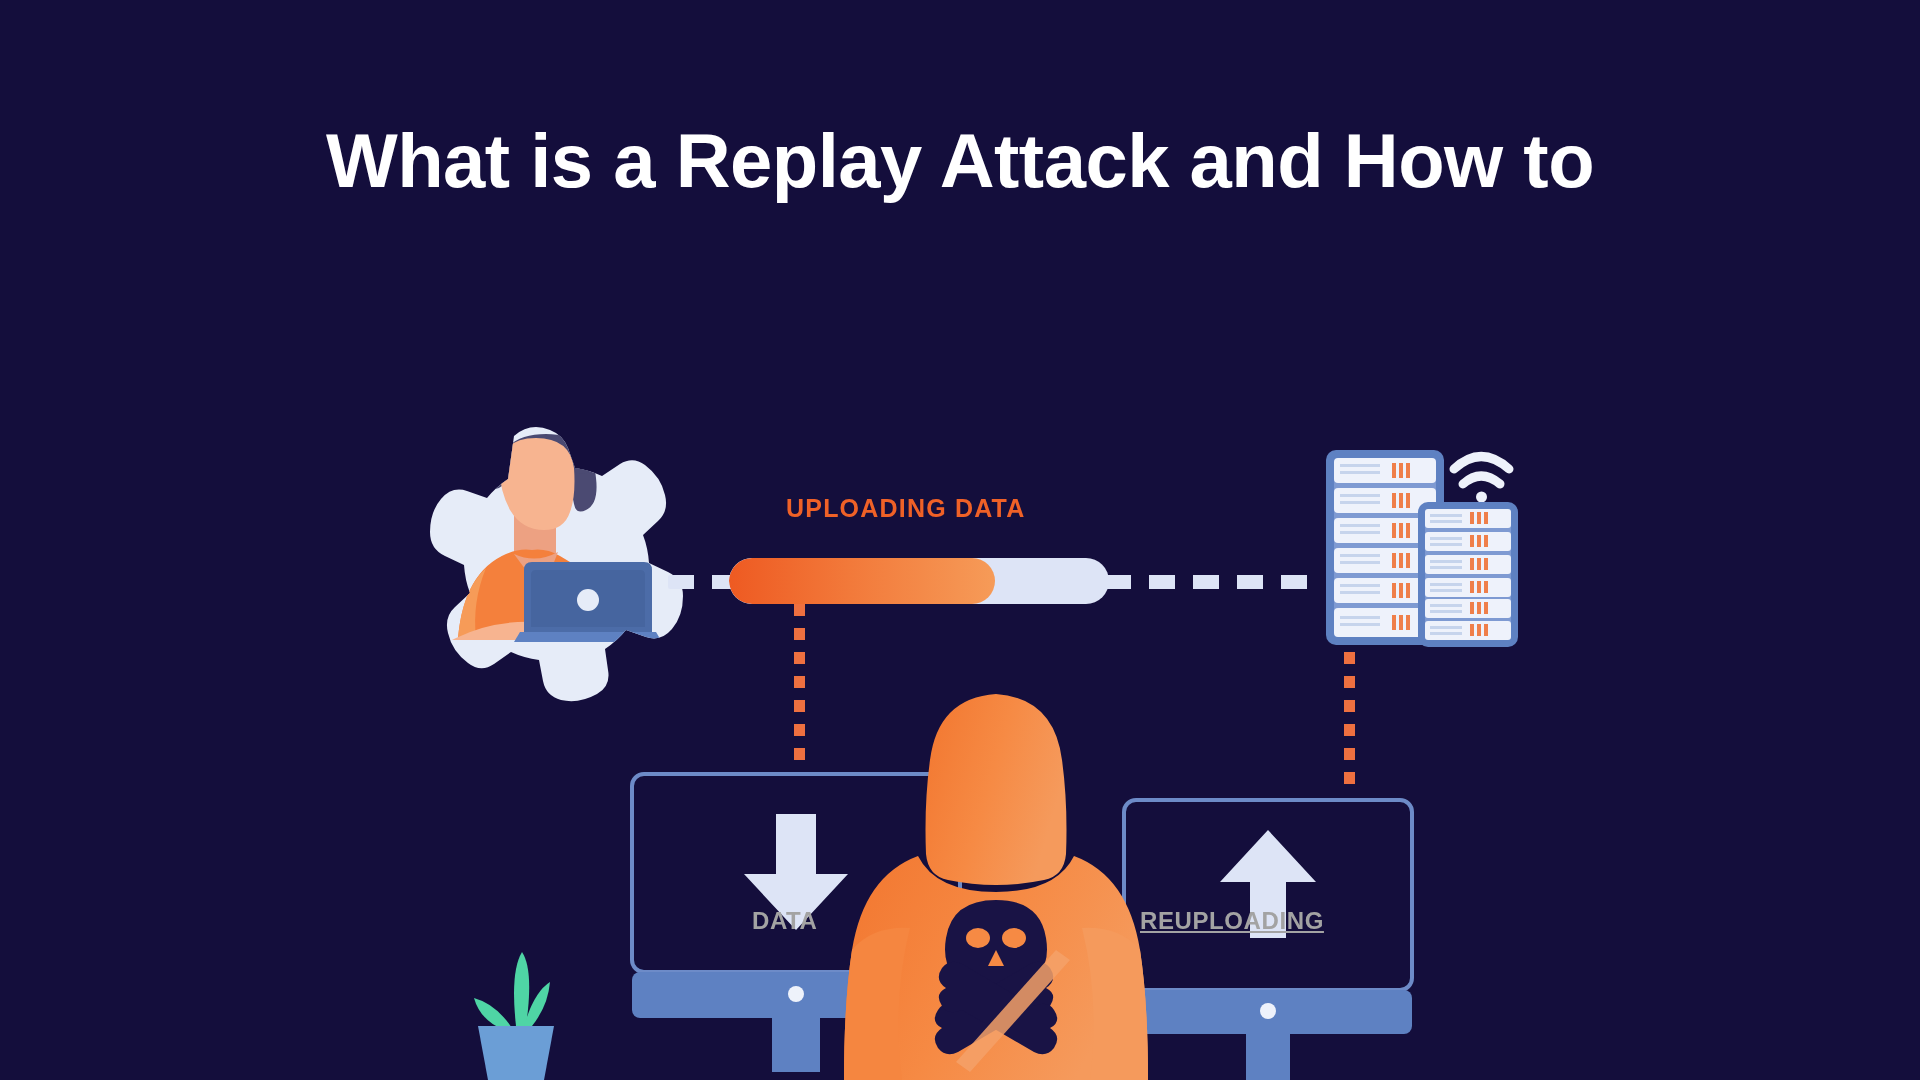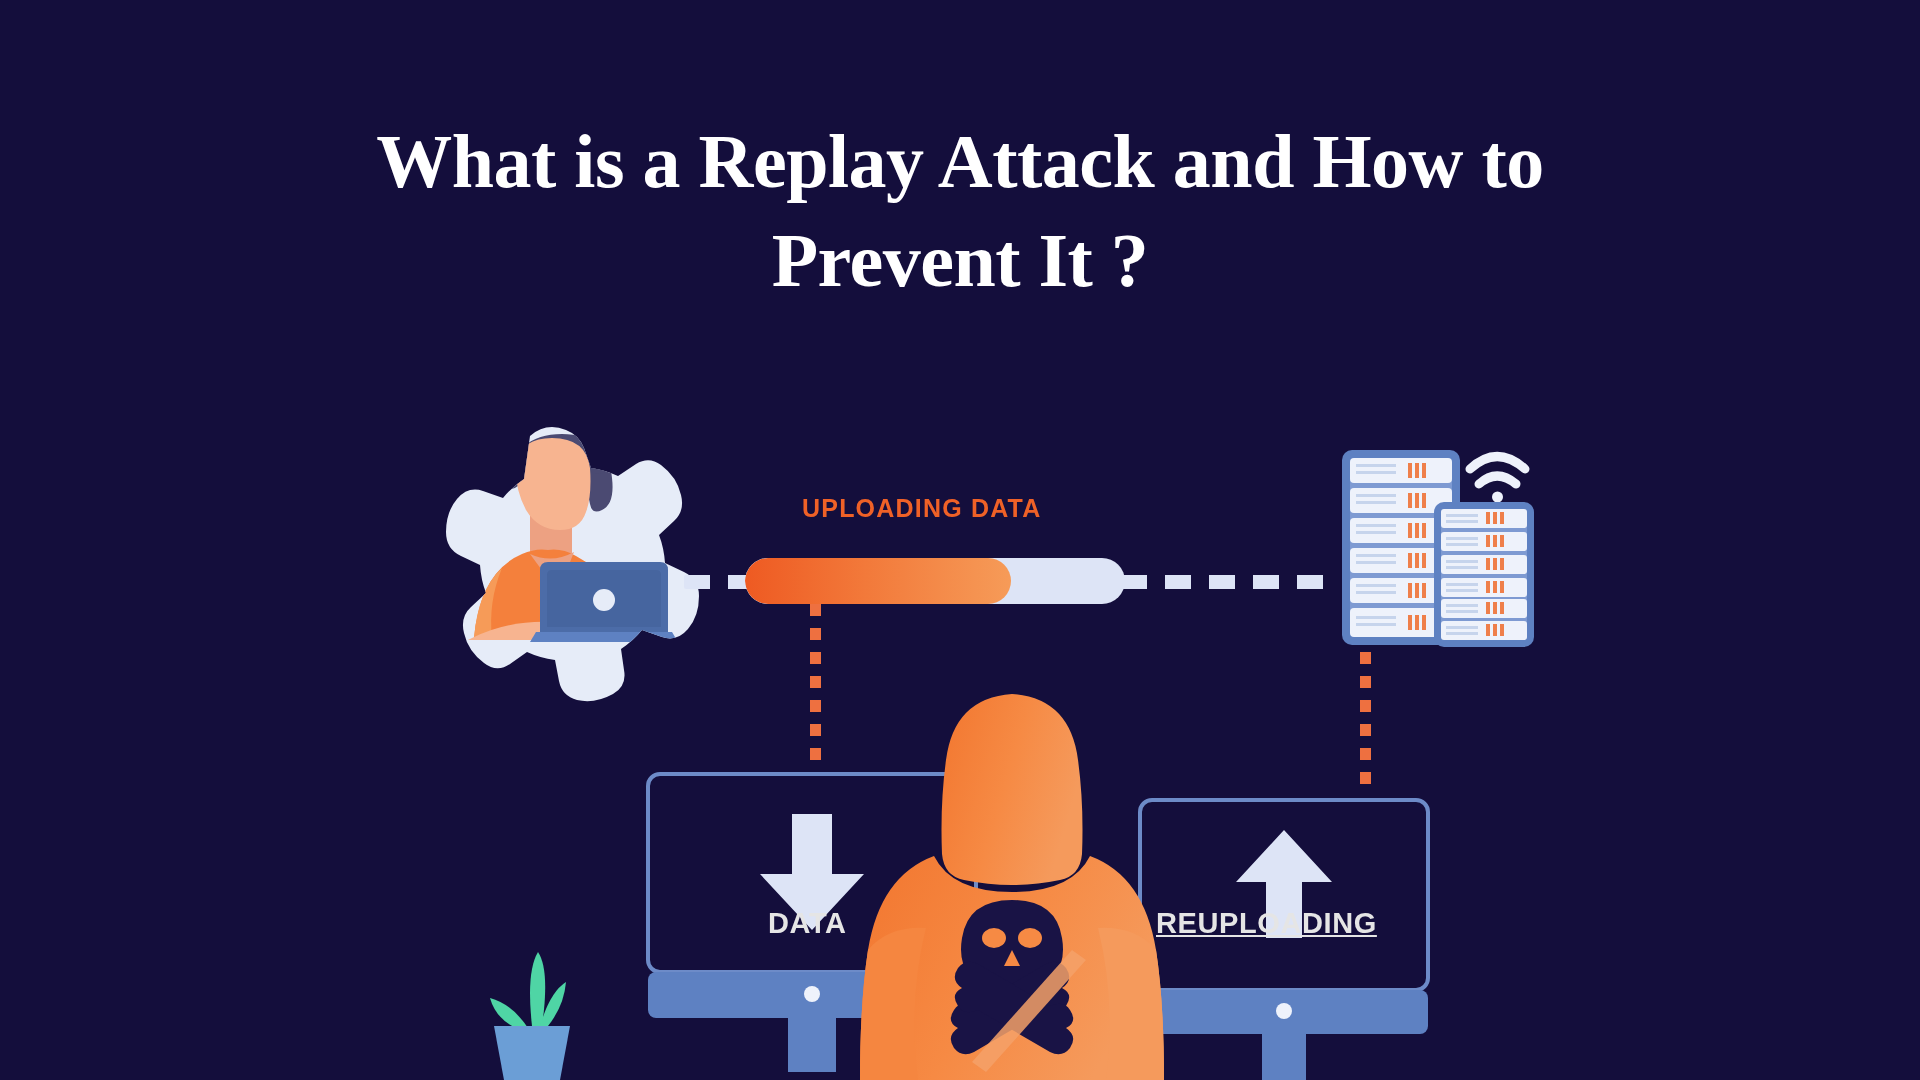--- a/index.html
+++ b/index.html
@@ -25,27 +25,26 @@
     text-align: center;
     padding: 0 230px;
     box-sizing: border-box;
   }
   #title-block .line {
     color: #ffffff;
     font-size: 76px;
     font-weight: 700;
     line-height: 1.30;
     letter-spacing: -0.5px;
-    font-family: Liberation Serif, serif;
   }
 
   
   #illustration {
     position: absolute;
-    left: 16px;
+    left: 0;
     top: 0;
     width: 1532px;
     height: 1080px;
   }
 
   
   #gear-person {
     position: absolute;
     left: 396px;
     top: 424px;
@@ -123,22 +122,22 @@
   #servers svg { display: block; width: 100%; height: 100%; }
 
   
   .monitor { position: absolute; }
   .monitor svg { display: block; width: 100%; height: 100%; }
   #monitor-left  { left: 630px;  top: 772px;  width: 332px; height: 300px; }
   #monitor-right { left: 1122px; top: 798px;  width: 292px; height: 282px; }
 
   .monitor-caption {
     position: absolute;
-    color: #e5e5e5;
-    font-size: 29px;
+    color: #a3a3a3;
+    font-size: 24px;
     font-weight: 700;
     letter-spacing: 0.6px;
     white-space: nowrap;
   }
   #caption-data        { left: 752px;  top: 907px; }
   #caption-reuploading { left: 1140px; top: 907px; text-decoration: underline; }
 
   
   #hacker {
     position: absolute;
@@ -159,21 +158,20 @@
   }
   #plant svg { display: block; width: 100%; height: 100%; }
 </style>
 </head>
 <body>
 
 <div id="stage">
 
   <div id="title-block">
     <div class="line">What is a Replay Attack and How to</div>
-    <div class="line">Prevent It ?</div>
   </div>
 
   <div id="illustration">
 
     <div id="gear-person">
       <svg viewBox="0 0 290 310" xmlns="http://www.w3.org/2000/svg">
         <defs>
           <clipPath id="gearClip">
             <path d="M118 12 q16 -14 36 -6 q13 5 18 18 l7 20 q14 2 27 8 l18 -12 q13 -8 25 1 q16 12 20 30 q4 16 -7 26 l-15 14
                      q5 13 6 28 l19 9 q15 7 15 24 q0 20 -11 33 q-11 13 -26 8 l-20 -7 q-9 11 -21 19 l3 21 q3 16 -11 24

